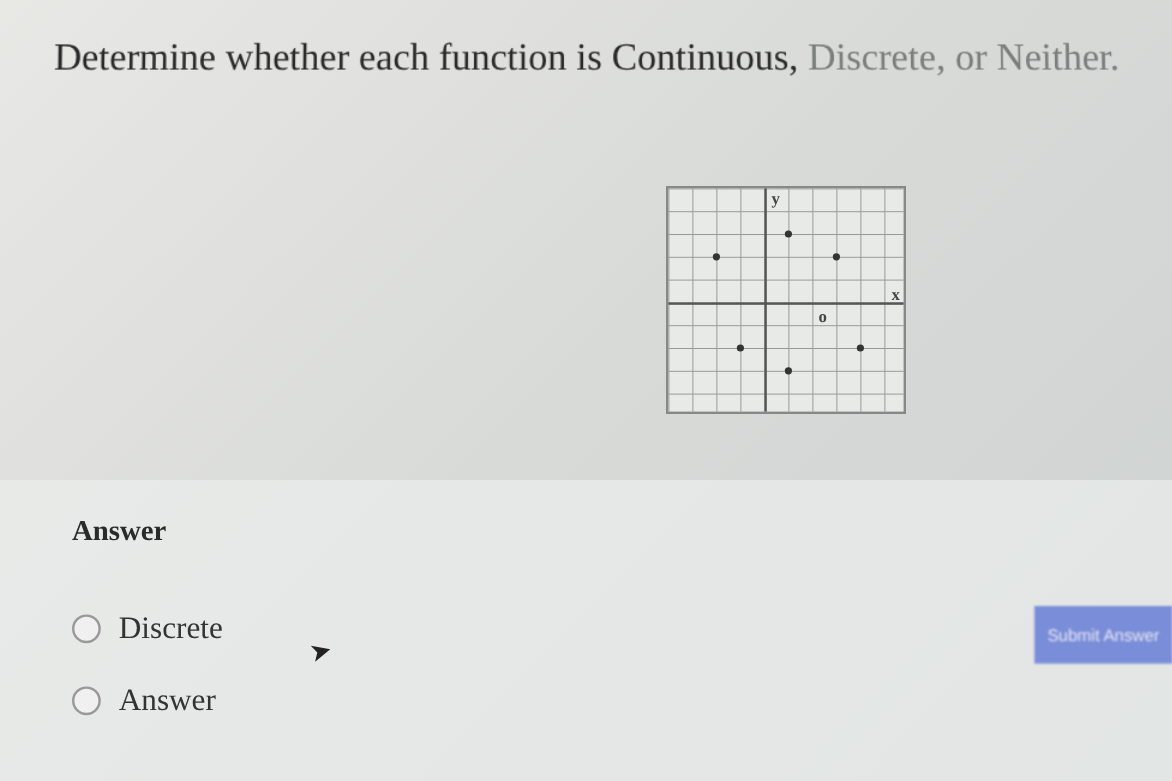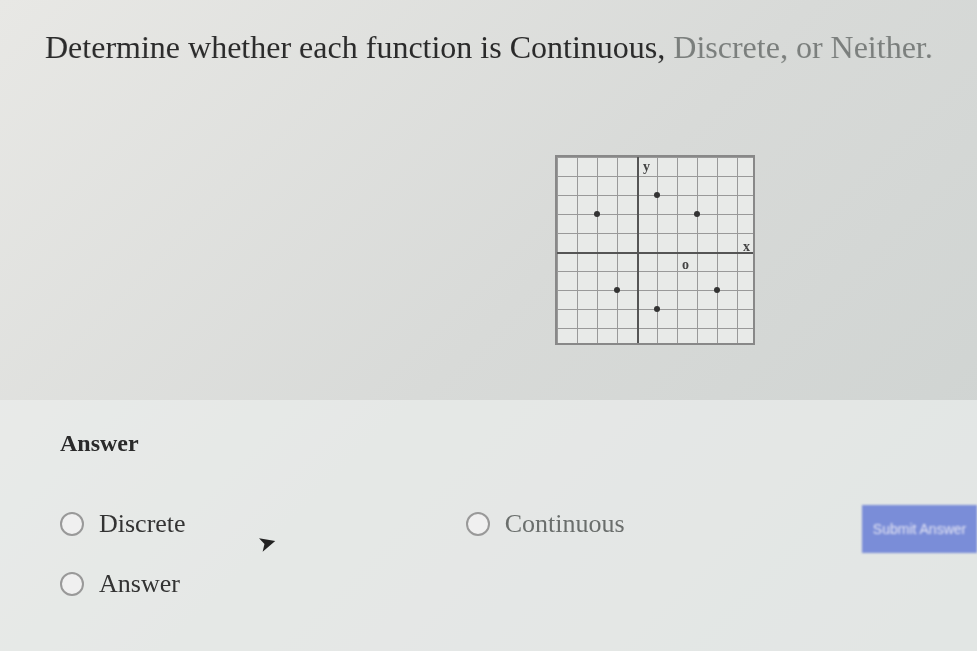--- a/index.html
+++ b/index.html
@@ -185,24 +185,20 @@
   </div>
 </div>
 
 <div class="answer-panel">
   <div class="answer-heading">Answer</div>
   <div class="options-row">
     <div class="option">
       <div class="radio-circle"></div>
       <span class="option-label">Discrete</span>
     </div>
-    <div class="option">
-      <div class="radio-circle"></div>
-      <span class="option-label faded">Continuous</span>
-    </div>
   </div>
   <div class="options-row">
     <div class="option">
       <div class="radio-circle"></div>
       <span class="option-label">Answer</span>
     </div>
   </div>
 </div>
 
 <div class="cursor-arrow">➤</div>

